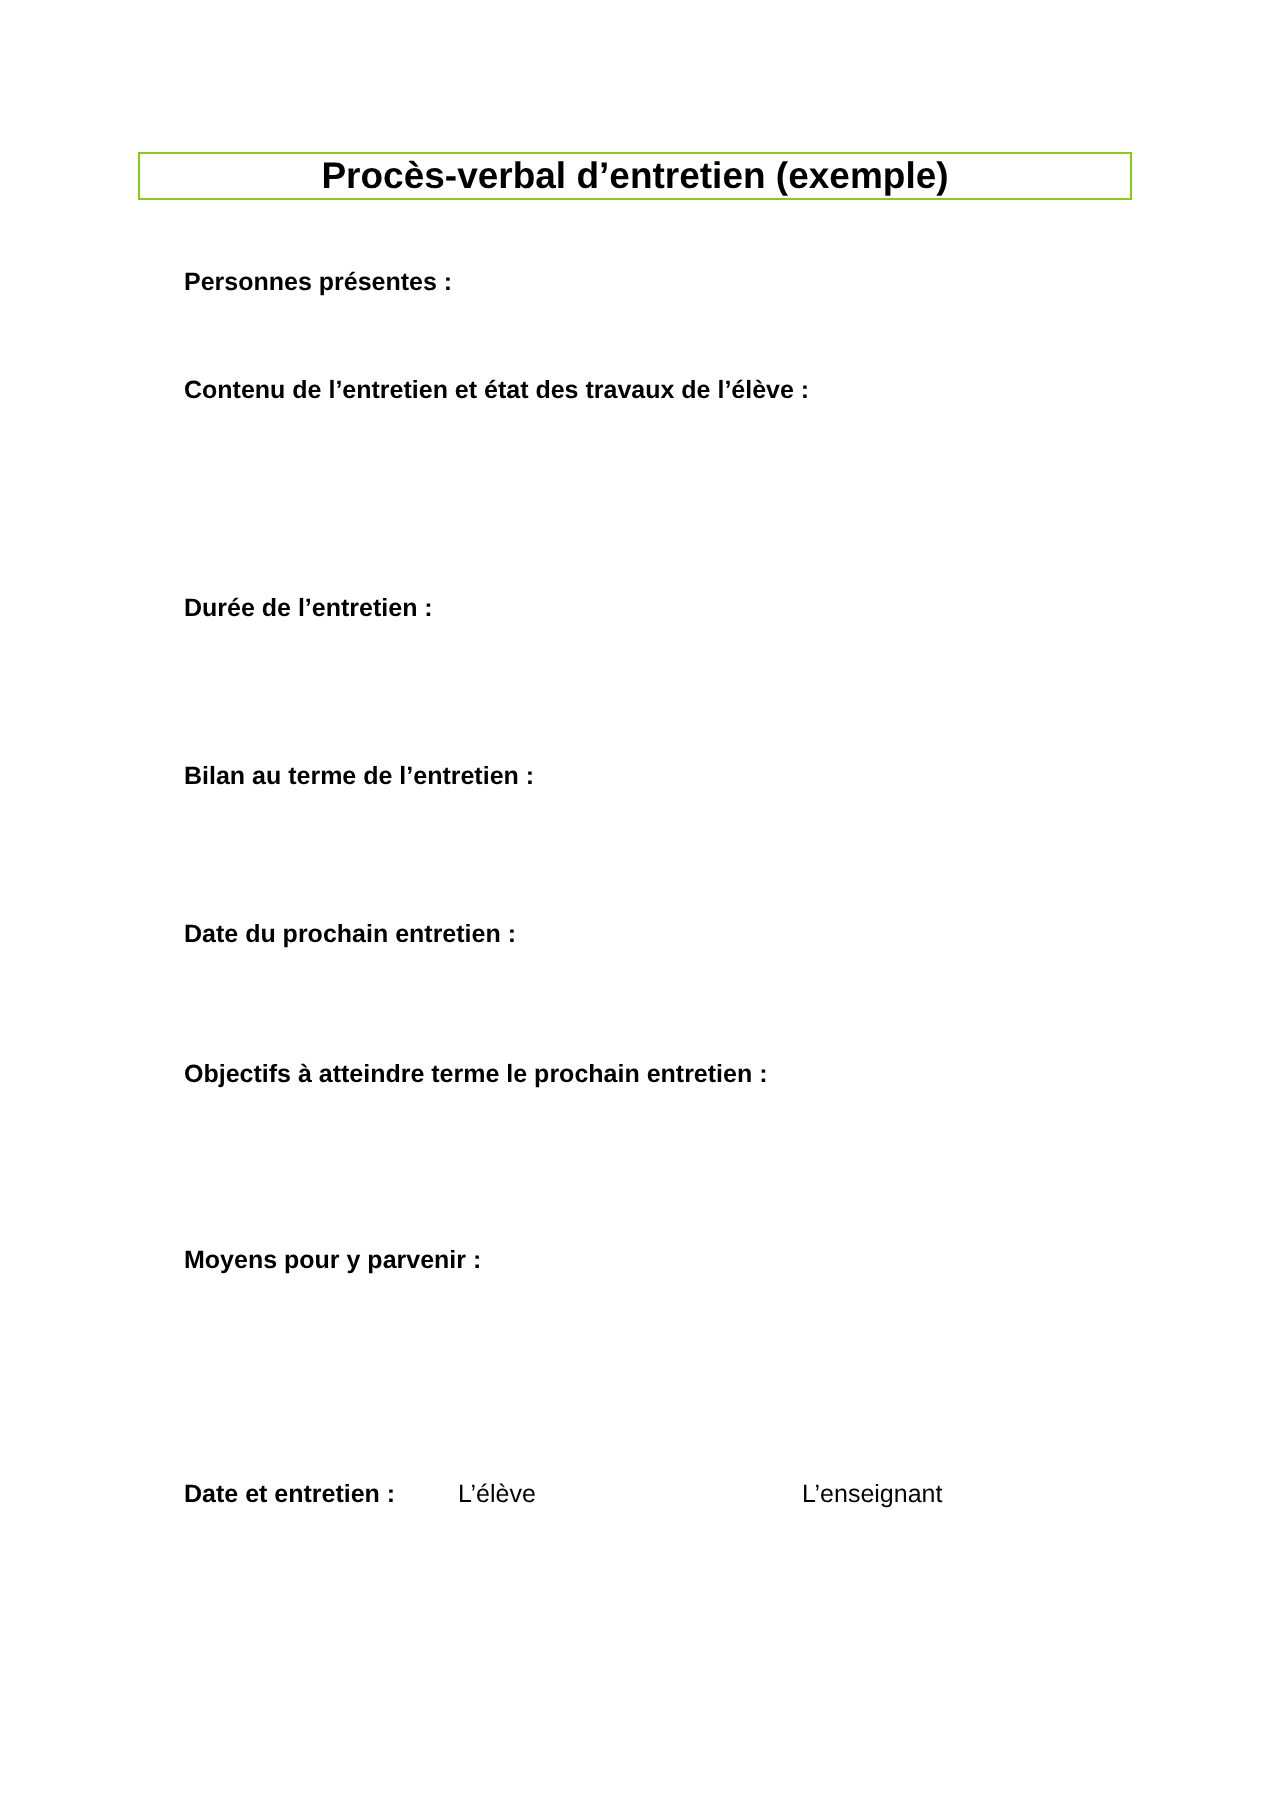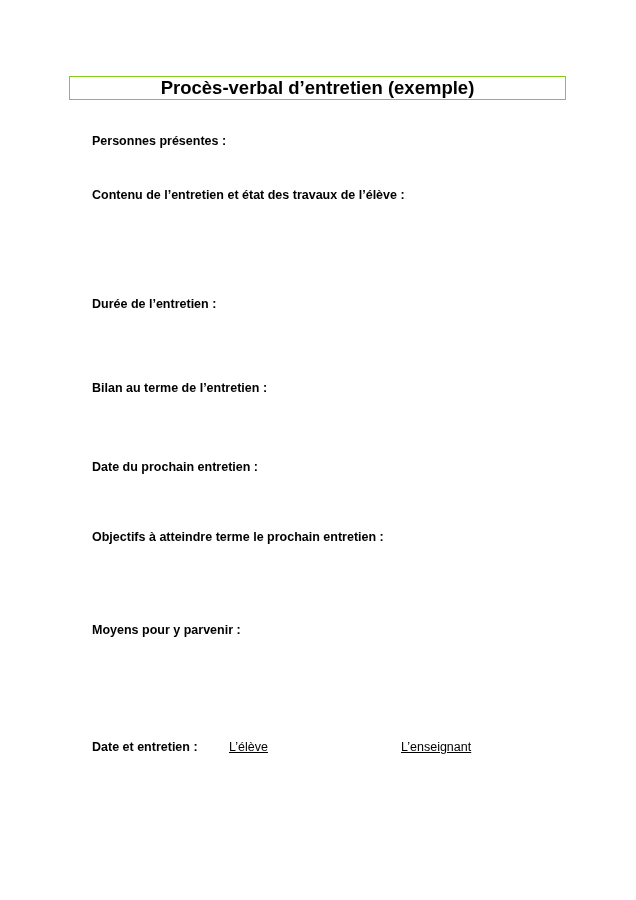--- a/index.html
+++ b/index.html
@@ -3,21 +3,21 @@
 <meta charset="utf-8">
 <style>
   html, body { margin: 0; padding: 0; background: #ffffff; }
   body { width: 636px; height: 900px; position: relative; overflow: hidden;
          font-family: "Liberation Sans", sans-serif; color: #000; }
   .title-box { position: absolute; left: 69px; top: 76px; width: 497px; height: 24px;
                border: 1px solid #84cc16; box-sizing: border-box;
                display: flex; align-items: center; justify-content: center; }
   .title { font-weight: bold; font-size: 18.5px; line-height: 1; }
   .label { position: absolute; left: 76px; font-weight: bold; font-size: 12.5px; white-space: nowrap; margin-left: 16px; }
-  .sig { position: absolute; font-size: 12.5px; white-space: nowrap; text-decoration: underline; }
+  .sig { position: absolute; font-size: 12.5px; white-space: nowrap; }
 </style>
 </head>
 <body>
 
 <div class="title-box">
   <span class="title">Procès-verbal d’entretien (exemple)</span>
 </div>
 
 <div class="label" style="top:134px">Personnes présentes :</div>
 <div class="label" style="top:188px">Contenu de l’entretien et état des travaux de l’élève :</div>

